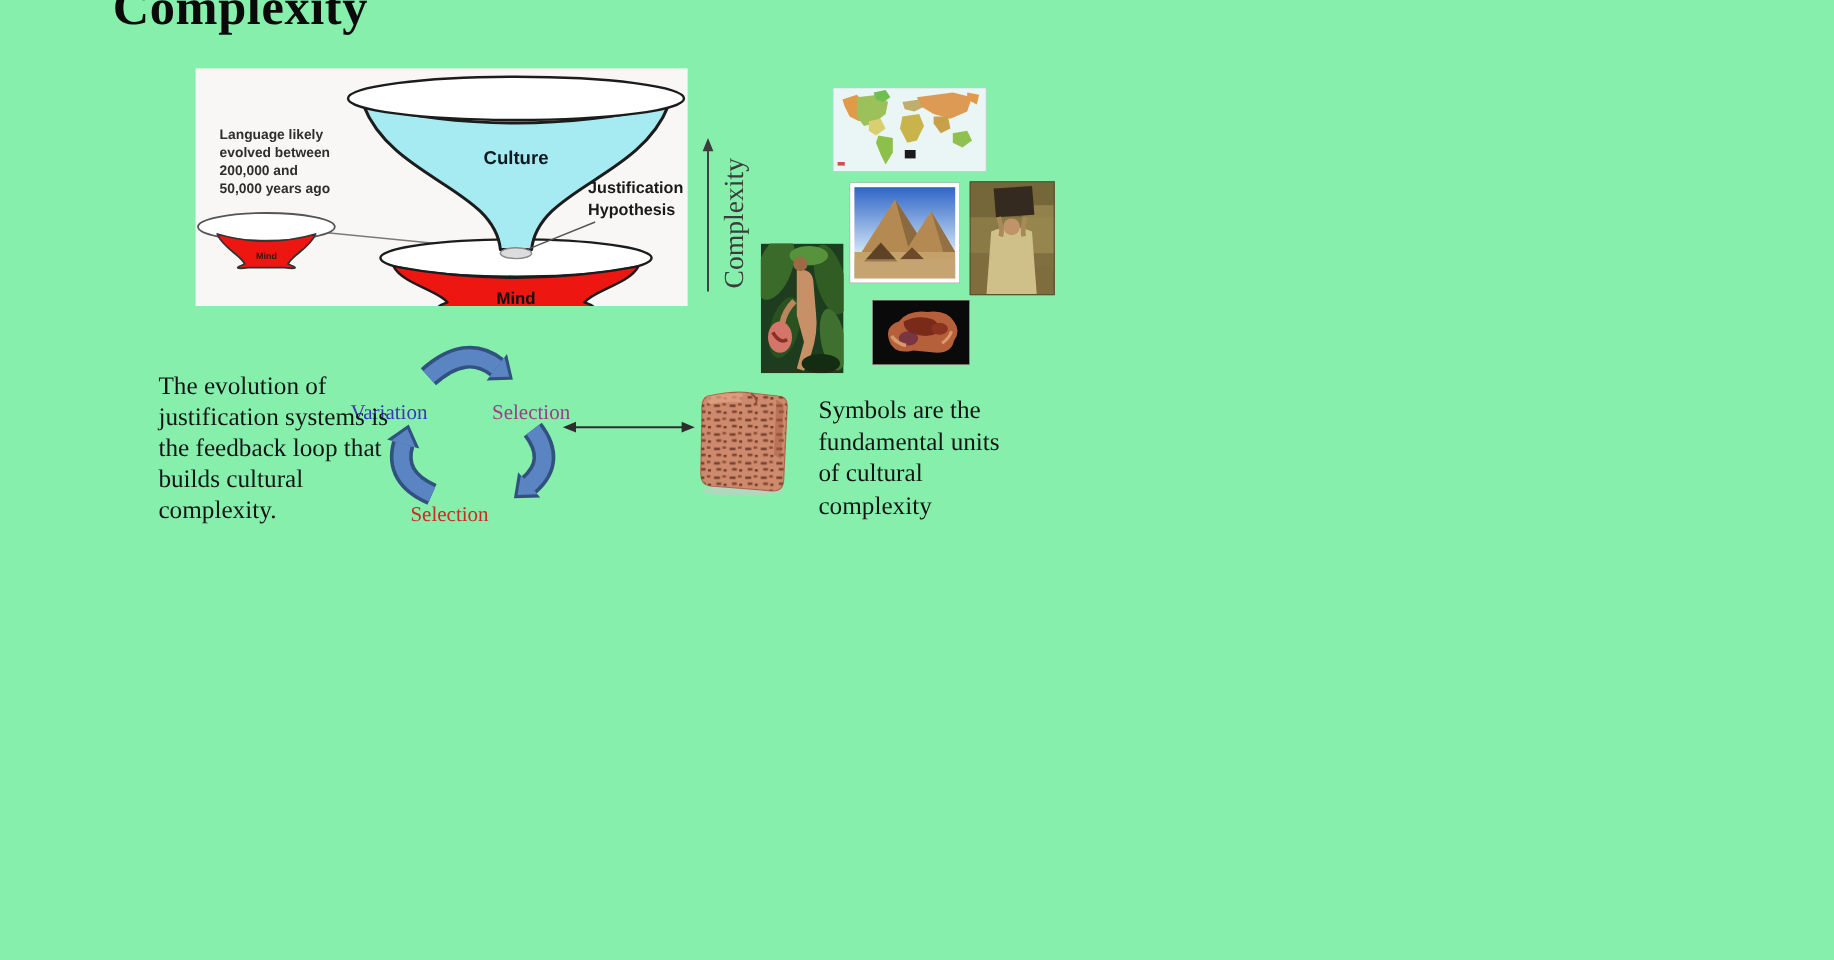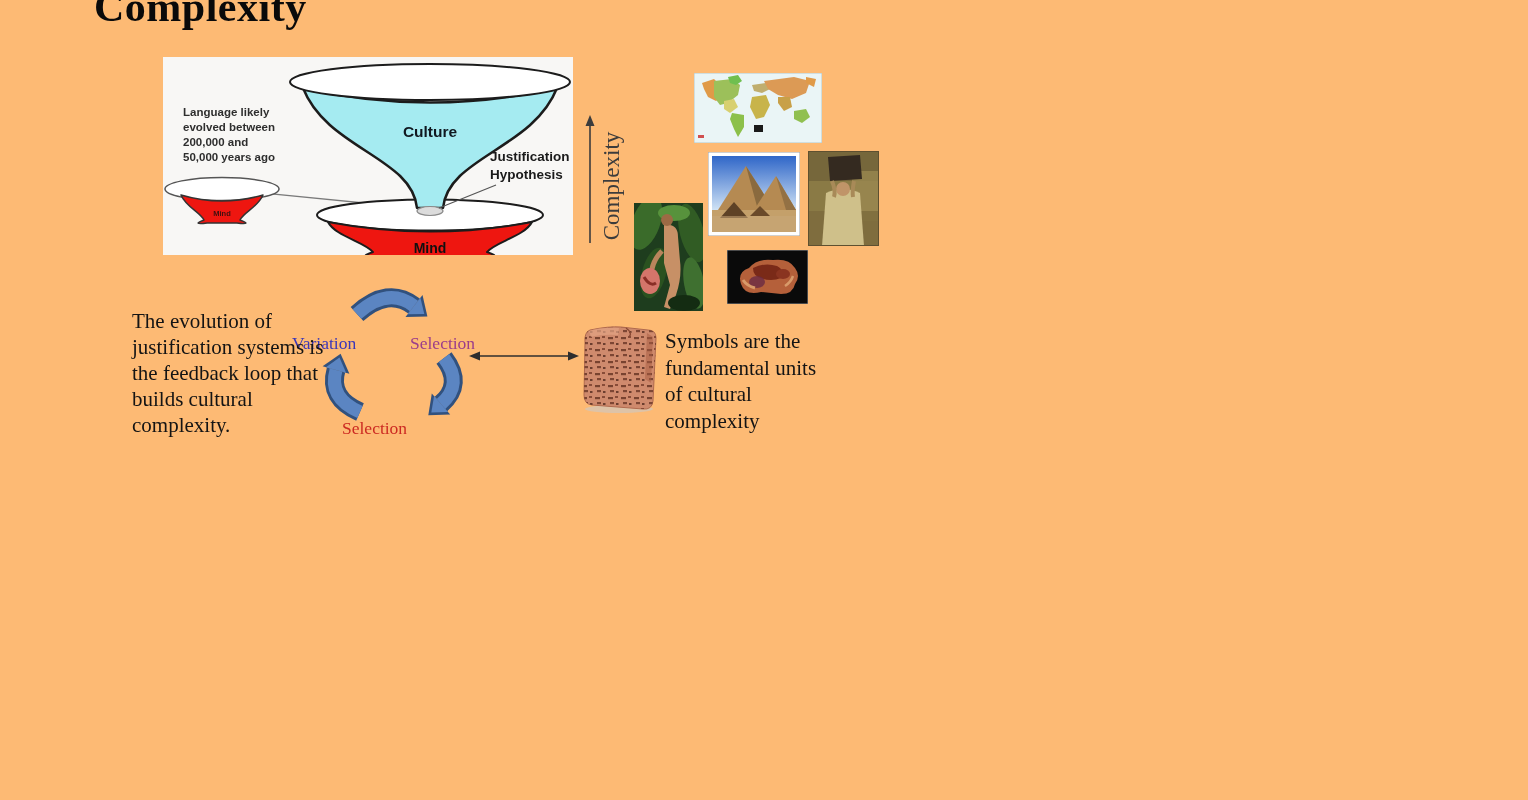--- a/index.html
+++ b/index.html
@@ -1,16 +1,16 @@
 <!DOCTYPE html>
 <html><head>
 <meta charset="utf-8">
 <style>
   html,body{margin:0;padding:0;background:#fff;}
-  .slide{position:relative;width:1528px;height:800px;background:#fdba74;overflow:hidden;
+  .slide{position:relative;width:1528px;height:800px;background:#86efac;overflow:hidden;
          font-family:"Liberation Serif", serif;}
   .abs{position:absolute;}
 
   .slide-title{position:absolute;left:94px;top:-17px;margin:0;
 exp    font-family:"Liberation Serif", serif;}
   .slide-title{font-size:42px;font-weight:bold;color:#0a0a0a;letter-spacing:.5px;}
 
   .funnel-fig{position:absolute;left:163px;top:57px;width:410px;height:198px;background:#f8f7f5;}
 
   .axis-label{position:absolute;left:554px;top:166px;width:130px;height:40px;
@@ -18,21 +18,21 @@
     font-family:"Liberation Serif", serif;}
 
   .cycle-label{position:absolute;font-size:17.5px;font-family:"Liberation Serif", serif;
     text-align:left;white-space:nowrap;}
   .lbl-variation{left:292px;top:333px;width:72px;}
   .lbl-selection{left:410px;top:333px;width:72px;}
   .lbl-retention{left:342px;top:418px;width:80px;}
 
   .para{position:absolute;margin:0;color:#141414;font-family:"Liberation Serif", serif;}
   .para-left{left:96px;top:308px;width:202px;font-size:21px;line-height:26px;margin-left:36px;}
-  .para-symbols{left:665px;top:328px;width:154px;font-size:21px;line-height:26.5px;}
+  .para-symbols{left:682px;top:328px;width:154px;font-size:21px;line-height:26.5px;}
 
   svg text{font-family:"Liberation Sans", sans-serif;}
 </style>
 </head>
 <body>
 
 <div class="slide">
 
   <h1 class="slide-title">Complexity</h1>
 

